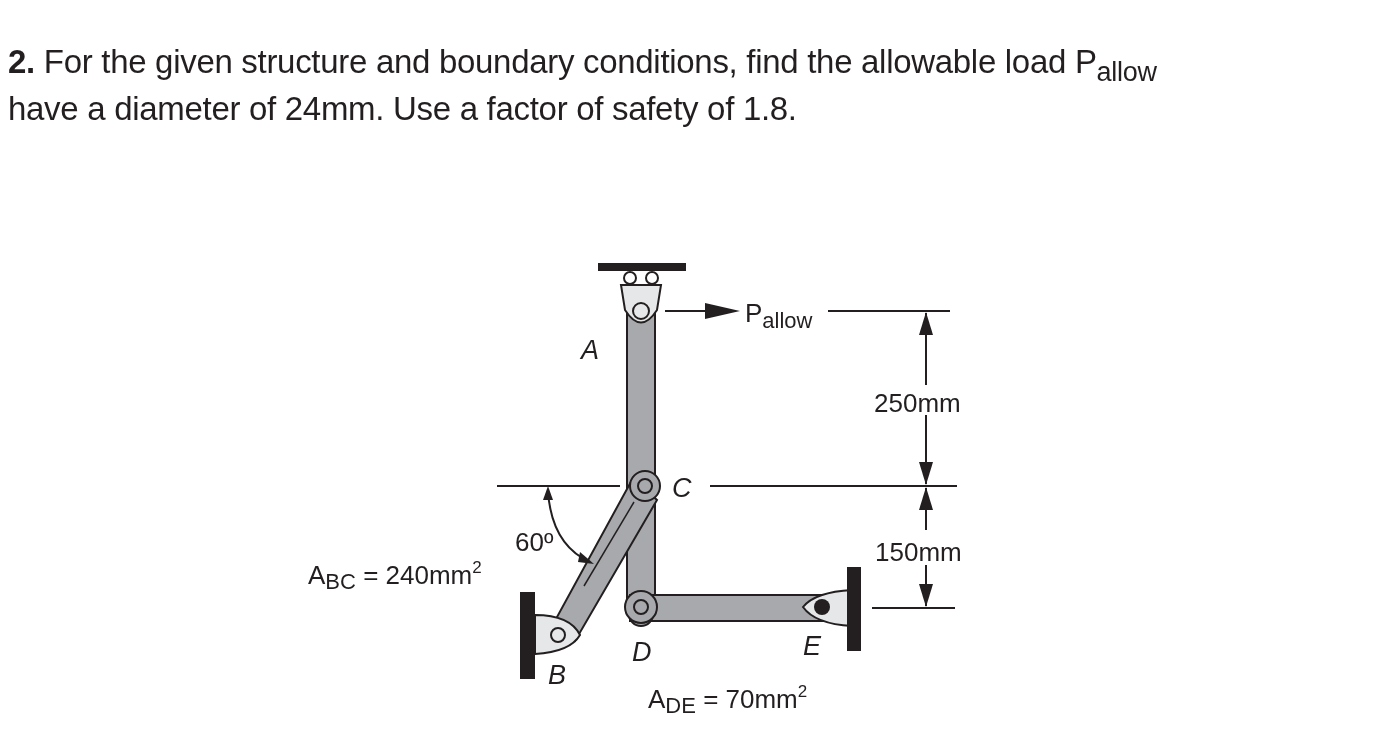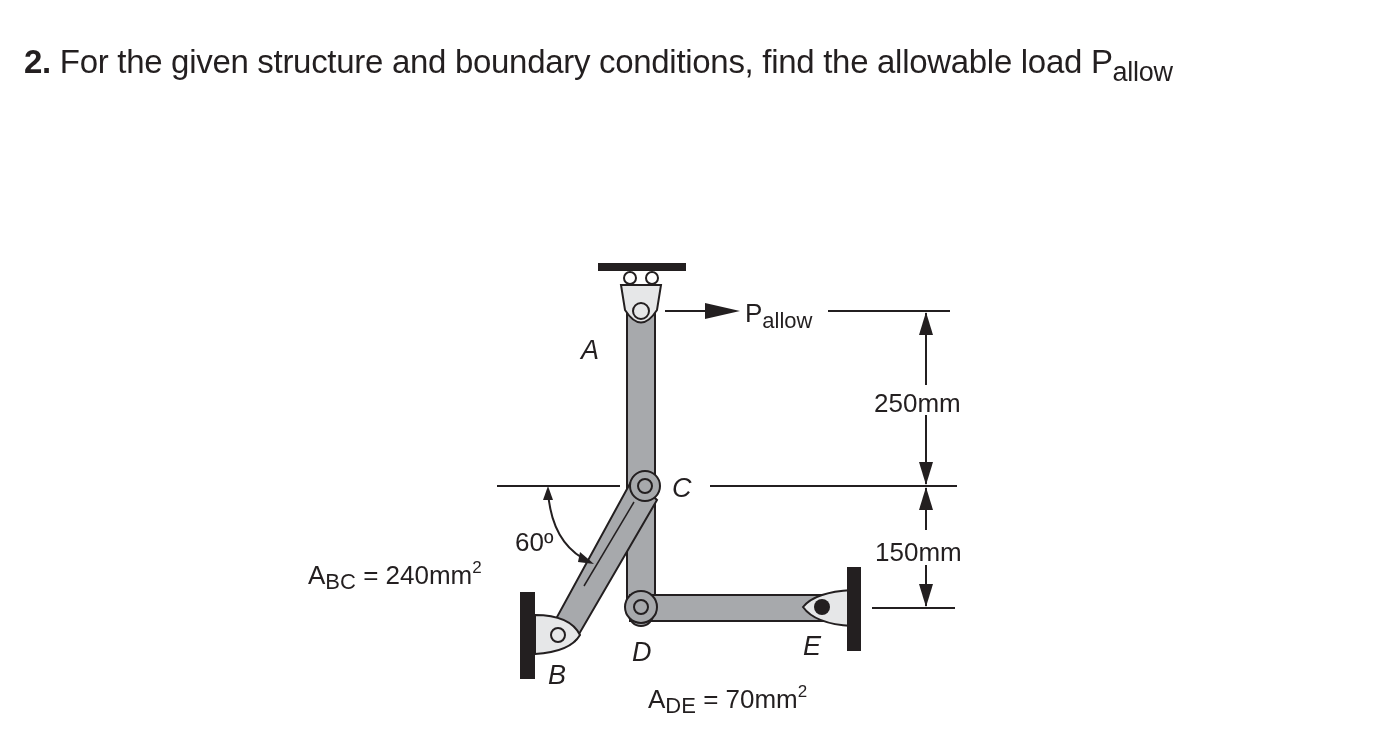--- a/index.html
+++ b/index.html
@@ -1,31 +1,32 @@
 <!DOCTYPE html>
 <html><head>
   <meta charset="utf-8">
   <style>
     html, body { margin: 0; padding: 0; background: #ffffff; }
     body { width: 1385px; height: 733px; position: relative; overflow: hidden; font-family: "Liberation Sans", "DejaVu Sans", sans-serif; color: #231f20; }
-    .problem { position: absolute; left: 24px; top: 38px; width: 1360px; font-size: 33px; line-height: 47px; letter-spacing: -0.3px; }
+    .problem { position: absolute; left: 8px; top: 38px; width: 1360px; font-size: 33px; line-height: 47px; letter-spacing: -0.3px; }
     .problem .num { font-weight: bold; }
     .problem .sym { font-family: "Liberation Serif", "DejaVu Serif", serif; font-style: italic; font-size: 34px; }
     .problem sub { font-size: 20px; vertical-align: -6px; line-height: 0; }
     .problem .subtxt { font-size: 27px; vertical-align: -8px; line-height: 0; }
     svg.fig { position: absolute; left: 0; top: 0; }
     svg text { font-family: "Liberation Sans", "DejaVu Sans", sans-serif; fill: #231f20; }
     .lbl { font-size: 26px; }
     .it { font-style: italic; font-size: 27px; }
   </style>
 </head>
 <body>
 
 <div class="problem">
   <div><span class="num">2.</span><span> For the given structure and boundary conditions, find the allowable load P</span><span class="subtxt">allow</span></div>
+  <div>have a diameter of 24mm. Use a factor of safety of 1.8.</div>
 </div>
 
 <svg class="fig" width="1385" height="733" viewBox="0 0 1385 733">
   <defs>
     <marker id="ah" markerWidth="10" markerHeight="10" refX="9" refY="5" orient="auto" markerUnits="userSpaceOnUse">
       <path d="M0,0 L10,5 L0,10 z" fill="#231f20"></path>
     </marker>
   </defs>
 
   <g>

